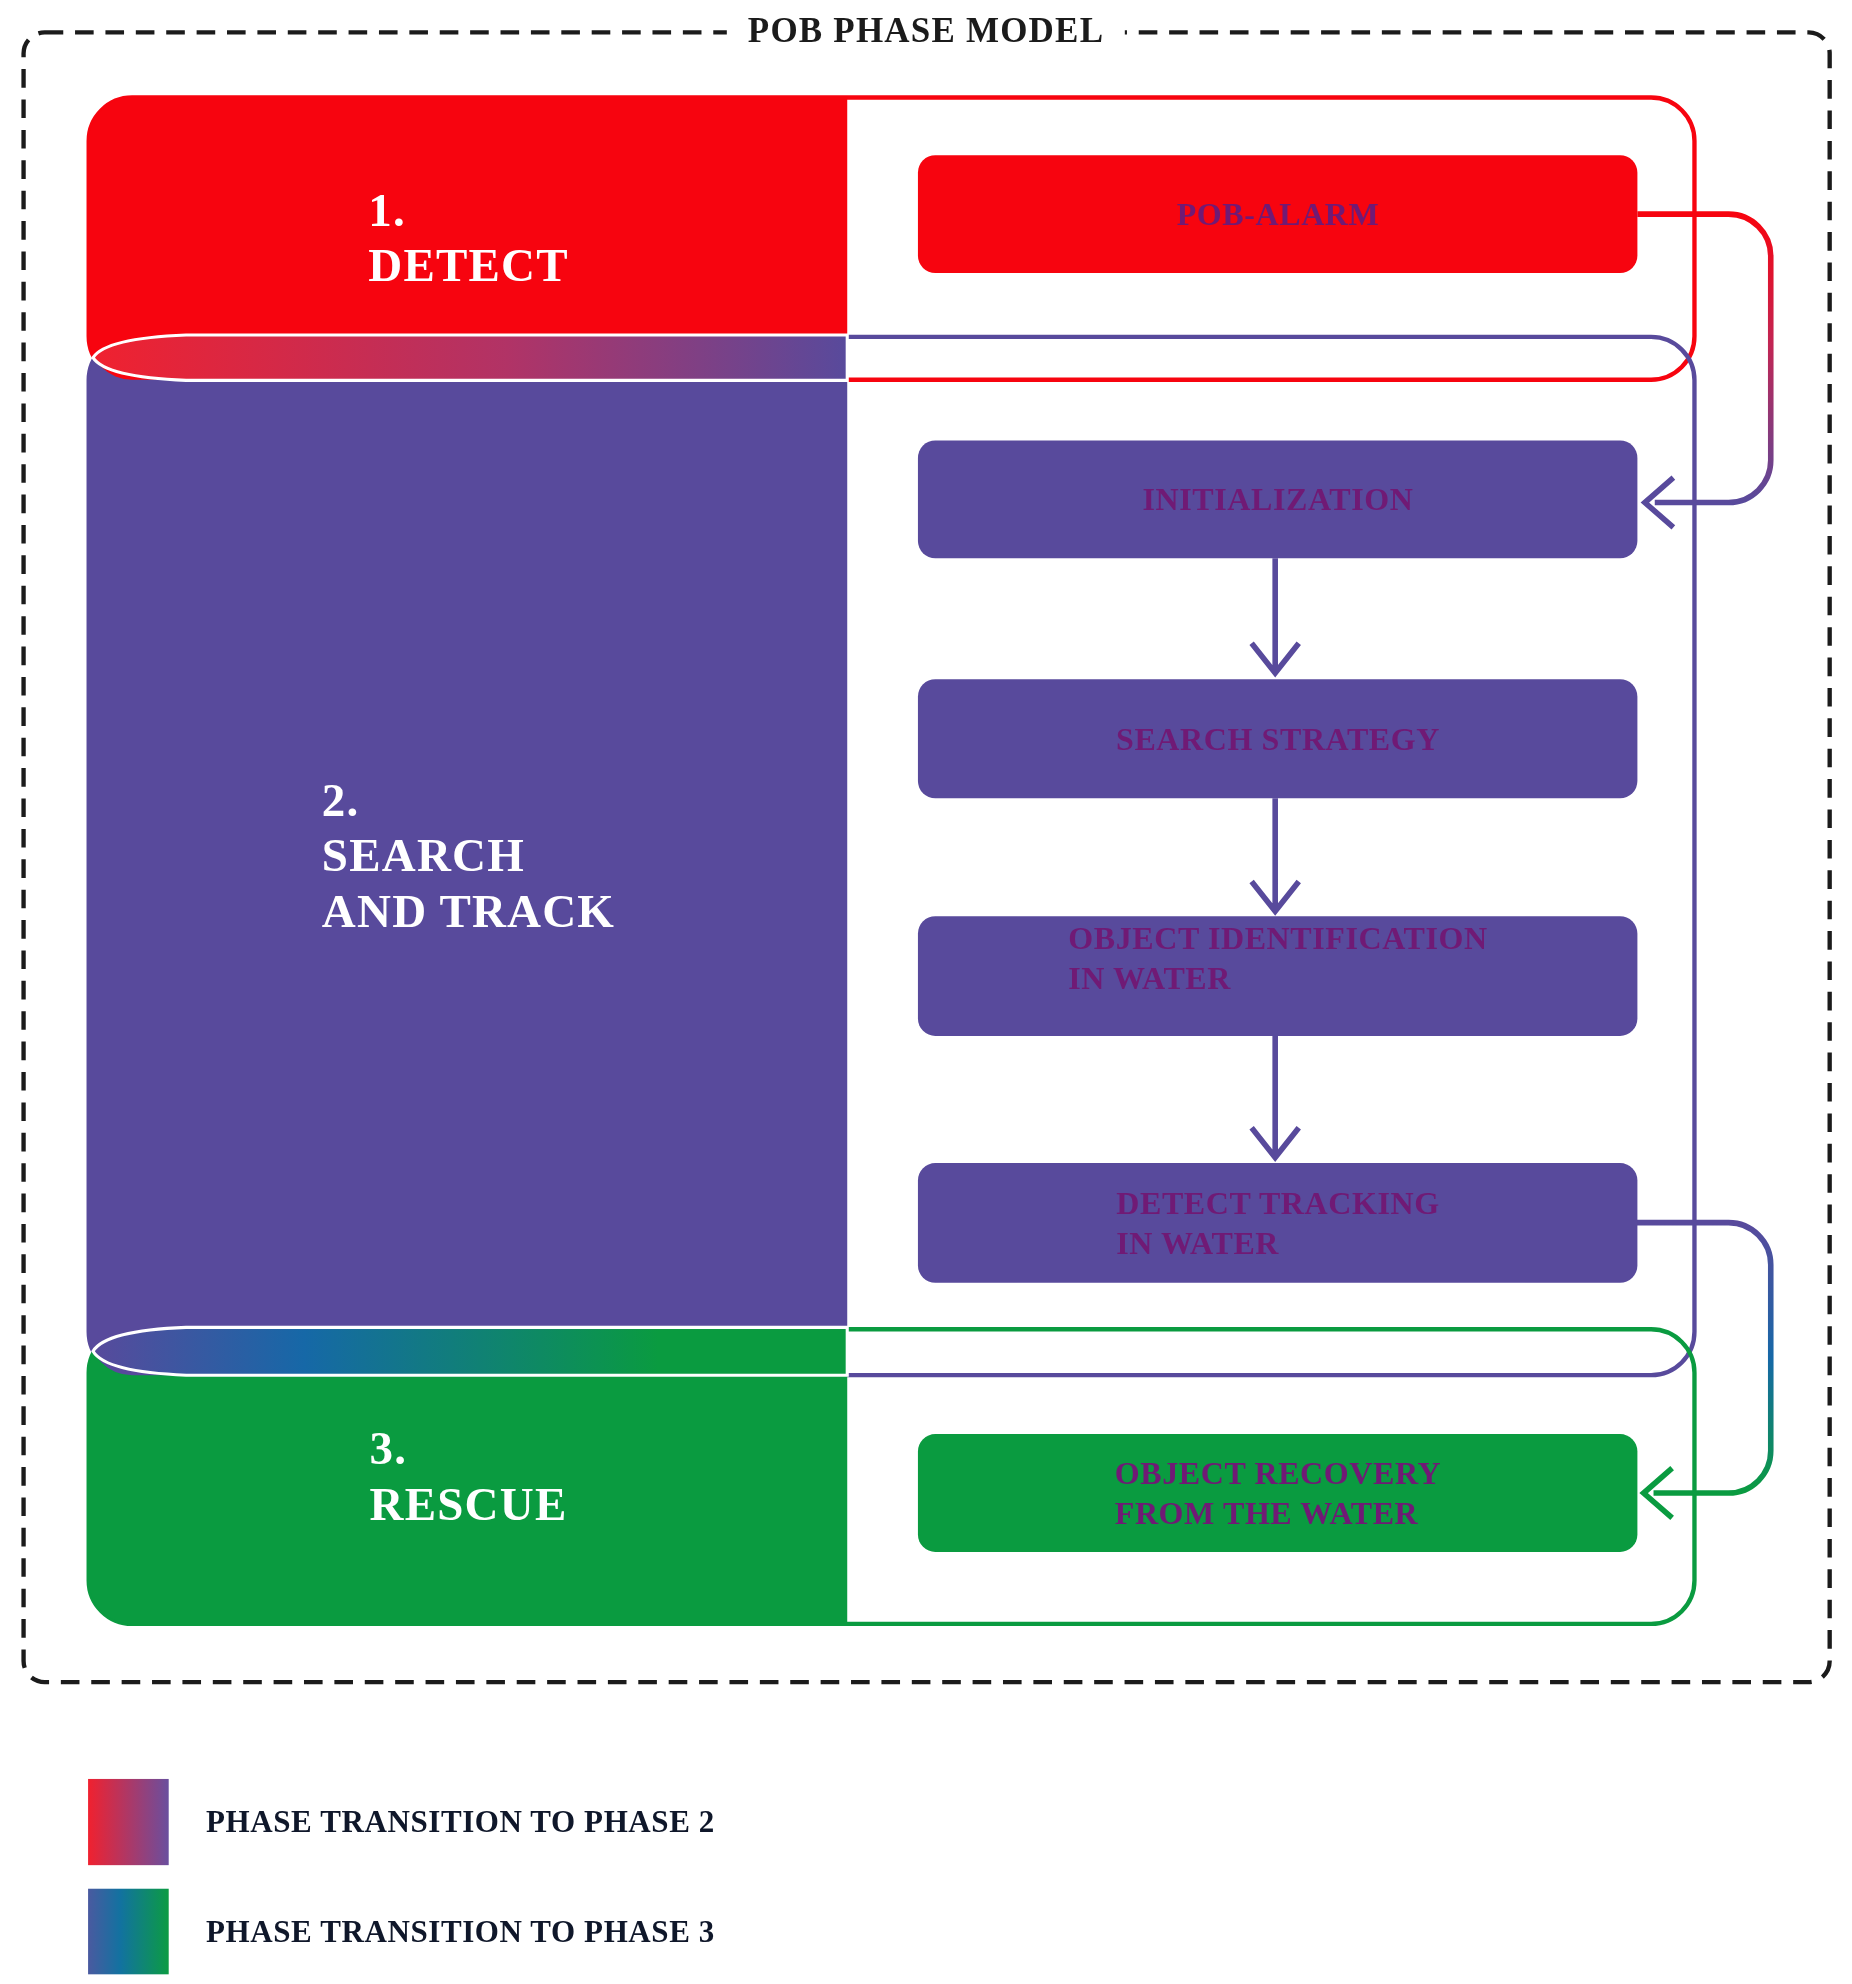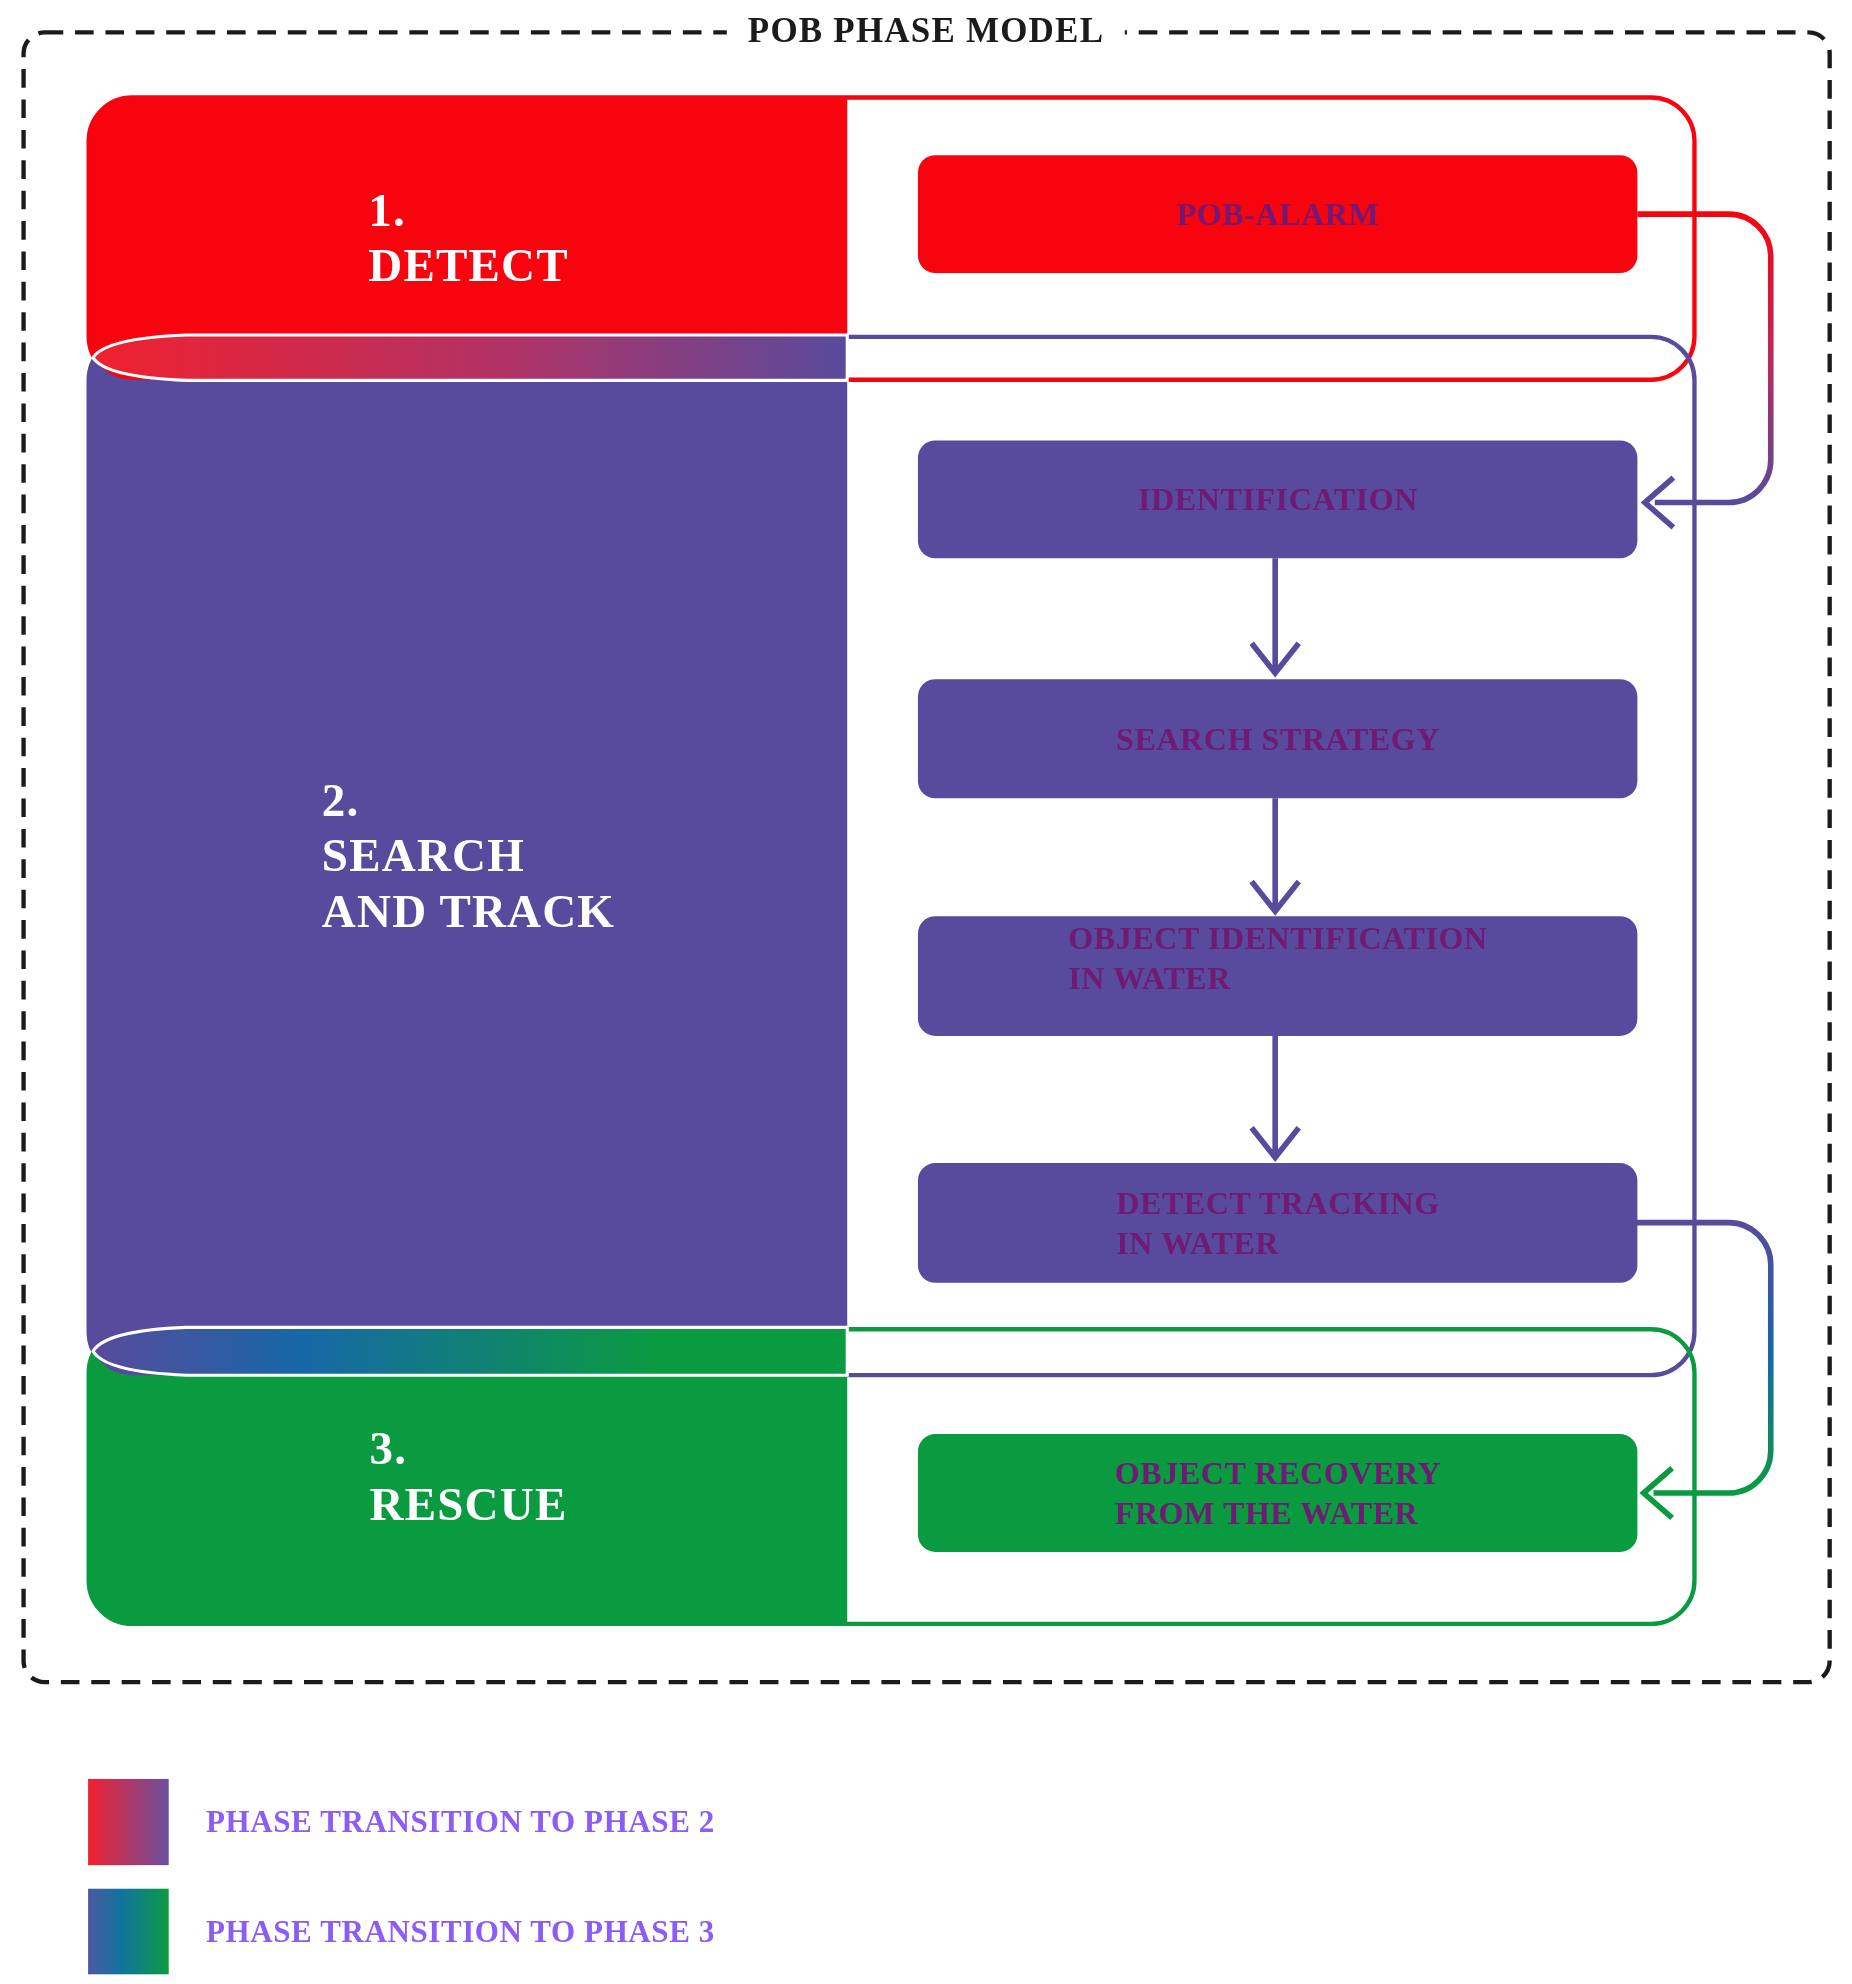--- a/index.html
+++ b/index.html
@@ -16,21 +16,21 @@
   }
   .phase-label{
     left:89px;width:759px;color:#ffffff;font-size:47px;line-height:1.18;
     letter-spacing:1.2px;display:flex;align-items:center;justify-content:center;z-index:4;
   }
   .box-label{
     left:918px;width:720px;color:#701a75;font-size:32px;line-height:1.25;
     letter-spacing:0.6px;display:flex;align-items:center;justify-content:center;z-index:4;
   }
   .legend-label{
-    color:#8b5cf6;font-size:31px;letter-spacing:0.6px;left:206px;
+    color:#0f172a;font-size:31px;letter-spacing:0.6px;left:206px;
     display:flex;align-items:center;white-space:nowrap;z-index:4;text-align:left;
   }
 </style>
 </head>
 <body>
 
 <div class="canvas">
 
   <svg width="1852" height="1985" viewBox="0 0 2986 3200">
     <defs>
@@ -104,21 +104,21 @@
 
   <div class="txt phase-label" style="top:97px;height:282px;">1.
 DETECT</div>
   <div class="txt phase-label" style="top:337px;height:1038px;">2.
 SEARCH
 AND TRACK</div>
   <div class="txt phase-label" style="top:1329px;height:295px;">3.
 RESCUE</div>
 
   <div class="txt box-label" style="top:155px;height:118px;">POB-ALARM</div>
-  <div class="txt box-label" style="top:440px;height:118px;">IDENTIFICATION</div>
+  <div class="txt box-label" style="top:440px;height:118px;">INITIALIZATION</div>
   <div class="txt box-label" style="top:679px;height:119px;">SEARCH STRATEGY</div>
   <div class="txt box-label" style="top:916px;height:84px;">OBJECT IDENTIFICATION
 IN WATER</div>
   <div class="txt box-label" style="top:1163px;height:120px;">DETECT TRACKING
 IN WATER</div>
   <div class="txt box-label" style="top:1434px;height:118px;">OBJECT RECOVERY
 FROM THE WATER</div>
 
   <div class="txt legend-label" style="top:1779px;height:86px;">PHASE TRANSITION TO PHASE 2</div>
   <div class="txt legend-label" style="top:1889px;height:86px;">PHASE TRANSITION TO PHASE 3</div>

